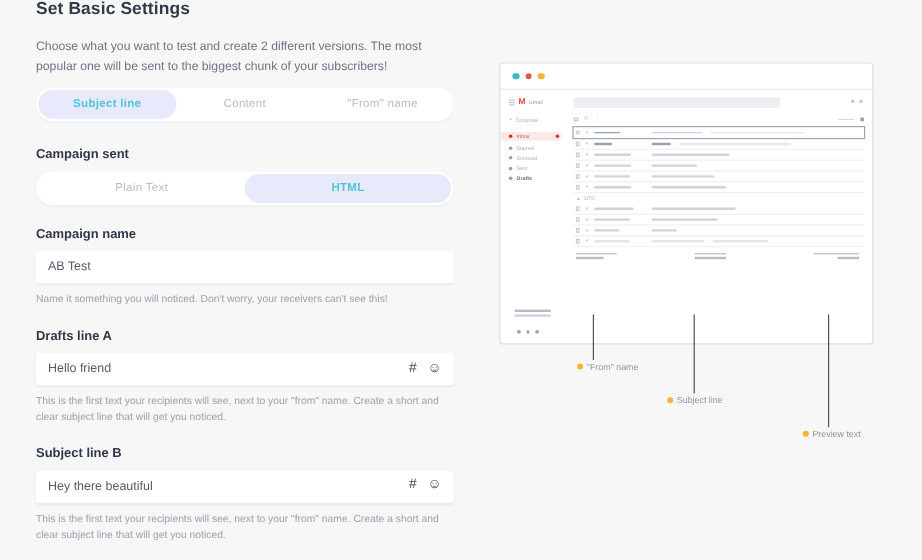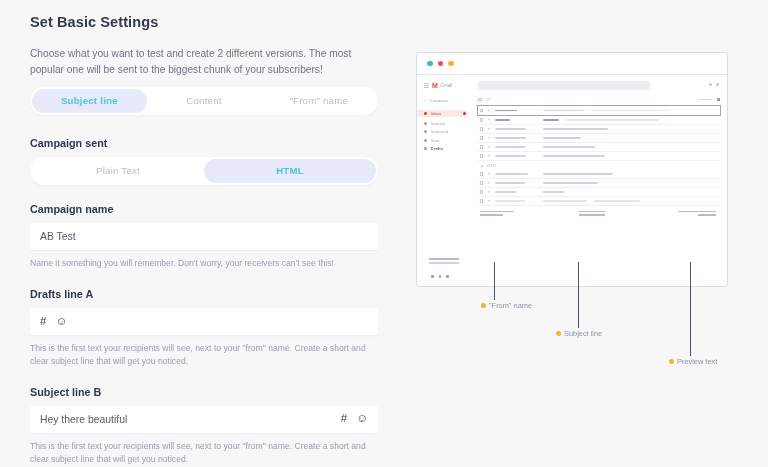--- a/index.html
+++ b/index.html
@@ -6,21 +6,21 @@
   html, body {
     width: 768px; height: 467px;
     background: #f7f7f8;
     font-family: "Liberation Sans", sans-serif;
     overflow: hidden;
   }
   .page { position: relative; width: 768px; height: 467px; }
 
   
   .form-col {
-    position: absolute; left: 30px; top: 14px; width: 348px;
+    position: absolute; left: 30px; top: 0; width: 348px;
   }
   .page-title {
     font-size: 14.5px; font-weight: bold; color: #313a4b;
     letter-spacing: .1px; margin-bottom: 16px;
   }
   .intro {
     font-size: 10.2px; line-height: 1.52; color: #6d7483;
     width: 344px; margin-bottom: 10px;
   }
 
@@ -176,24 +176,25 @@
     <div class="sec-label">Campaign sent</div>
     <div class="seg two">
       <div class="seg-item">Plain Text</div>
       <div class="seg-item active">HTML</div>
     </div>
 
     <div class="field-label">Campaign name</div>
     <div class="text-input">
       <div class="val">AB Test</div>
     </div>
-    <div class="helper">Name it something you will remember. Don't worry, your receivers can't see this!</div>
+    <div class="helper">Name it something you will noticed. Don't worry, your receivers can't see this!</div>
 
     <div class="field-label">Drafts line A</div>
     <div class="text-input">
+      <div class="val">Hello friend</div>
       <div class="input-icons">
         <span class="ic">#</span>
         <span class="ic">☺</span>
       </div>
     </div>
     <div class="helper">This is the first text your recipients will see, next to your "from" name. Create a short and clear subject line that will get you noticed.</div>
 
     <div class="field-label">Subject line B</div>
     <div class="text-input">
       <div class="val">Hey there beautiful</div>

